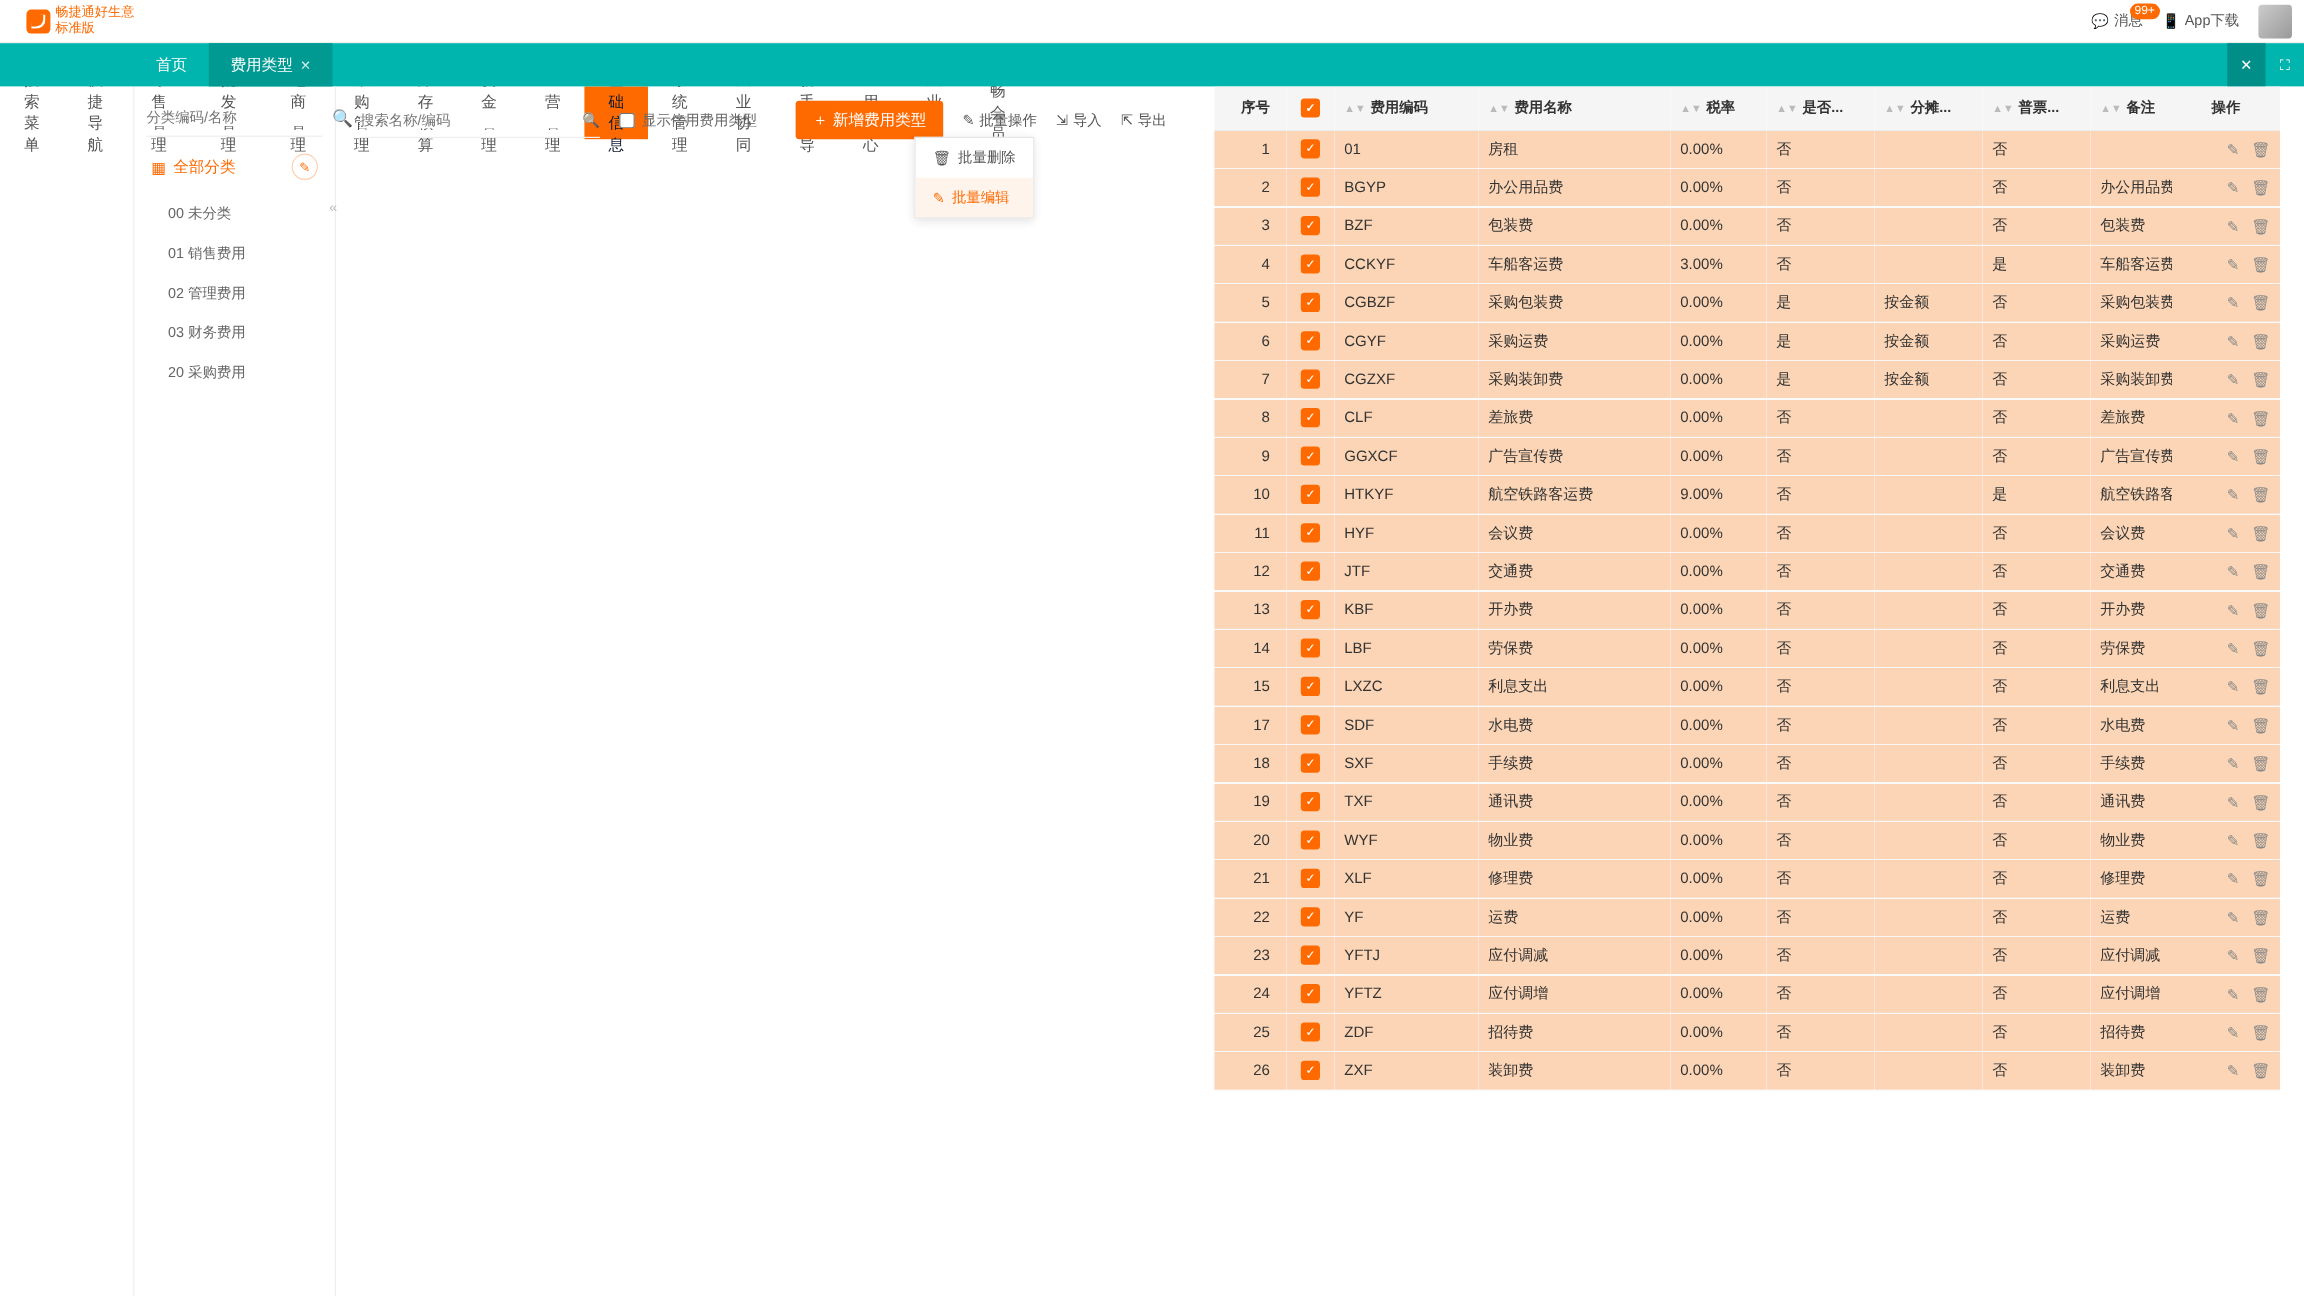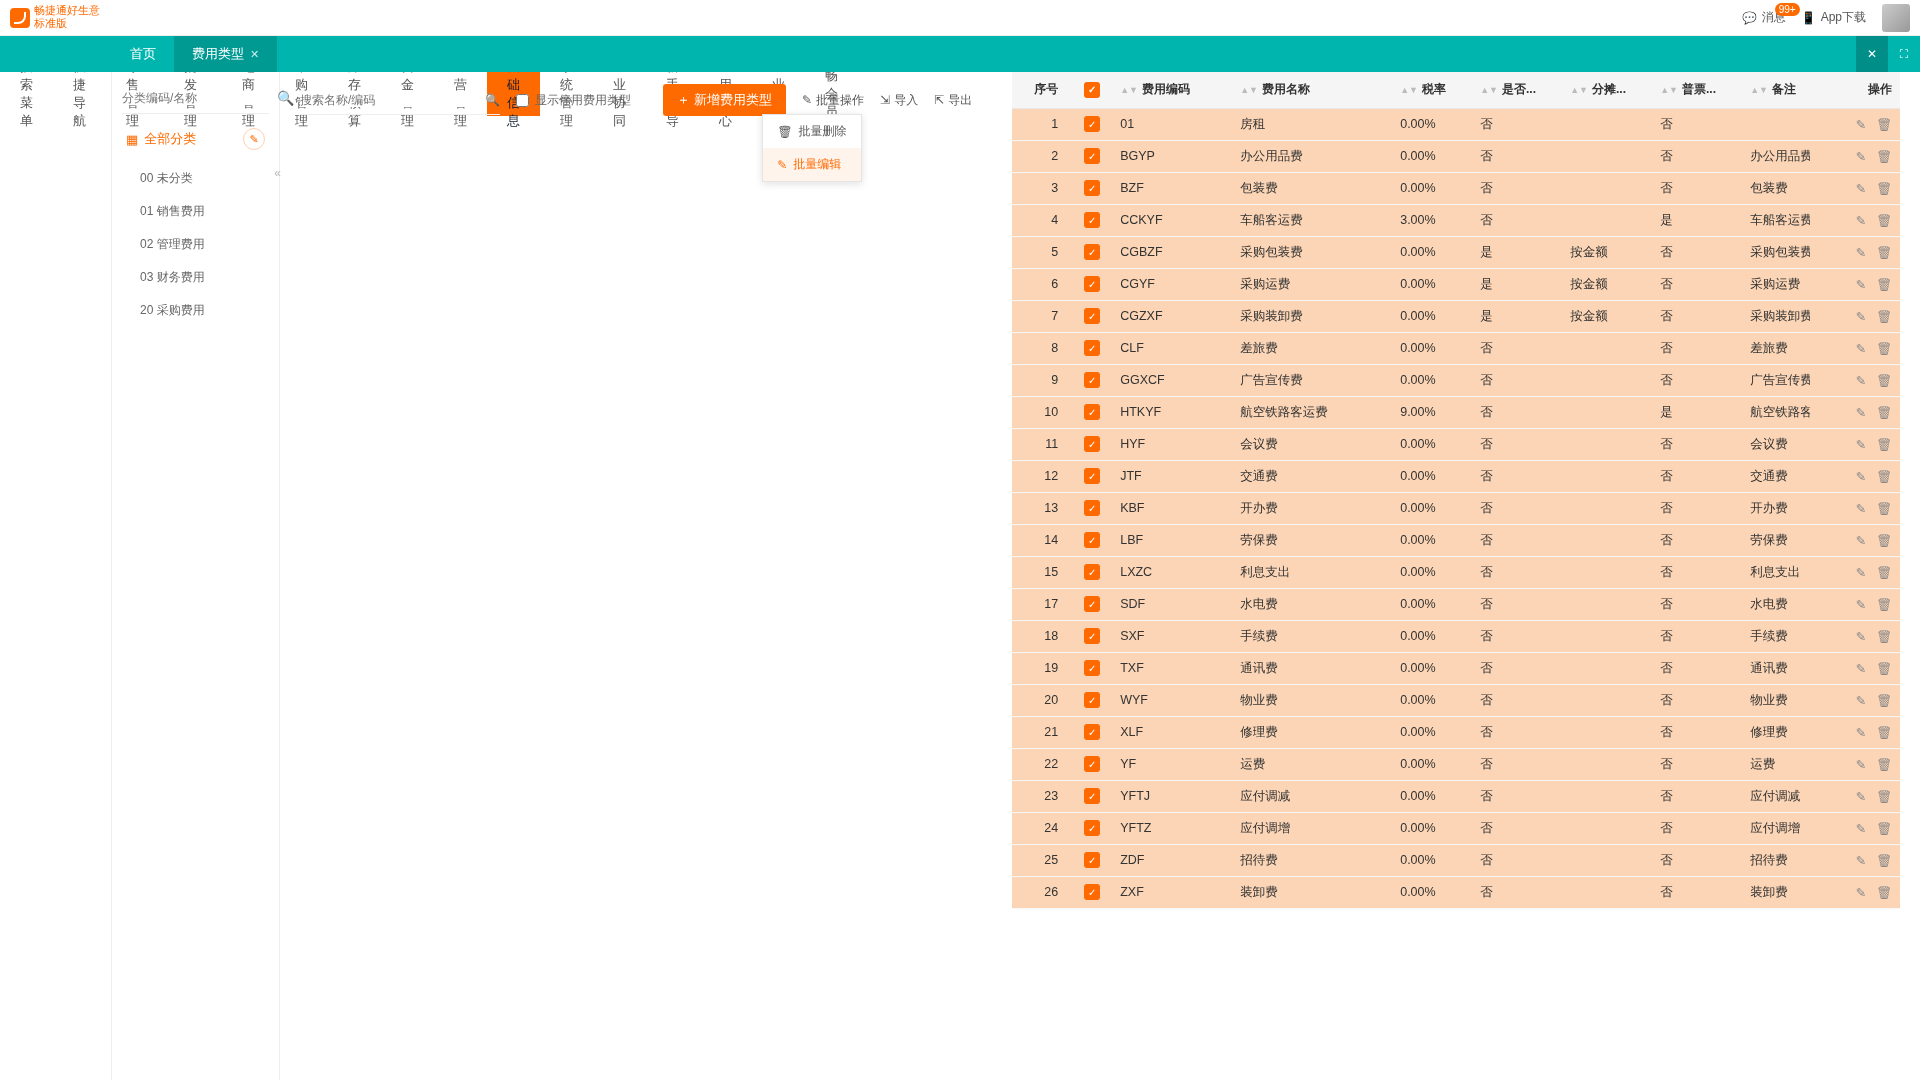--- a/index.html
+++ b/index.html
@@ -1,21 +1,21 @@
 <!DOCTYPE html>
 <html><head>
 <meta charset="utf-8">
 <style>
 * { box-sizing: border-box; margin: 0; padding: 0; font-family: "Microsoft YaHei", Arial, sans-serif; }
 body { background: #fff; font-size: 12px; color: #333; overflow: hidden; }
 .app { width: 1920px; height: 1080px; display: flex; flex-direction: column; }
 
 
 .topbar { height: 36px; display: flex; align-items: center; padding: 0 10px; border-bottom: 1px solid #eee; }
-.logo { display: flex; align-items: center; gap: 4px; }
+.logo { display: flex; align-items: center; gap: 4px; margin-left: 12px; }
 .logo-mark { width: 20px; height: 20px; background: #ff6a00; border-radius: 4px; position: relative; }
 .logo-mark::after { content: ""; position: absolute; inset: 4px; border: 2px solid #fff; border-top: none; border-left: none; border-radius: 0 0 8px 0; }
 .logo-text { color: #ff6a00; font-size: 11px; line-height: 1; }
 .logo-sub { color: #ff6a00; font-size: 11px; }
 .top-spacer { flex: 1; }
 .top-right { display: flex; align-items: center; gap: 16px; }
 .top-item { display: flex; align-items: center; gap: 4px; color: #555; cursor: pointer; position: relative; }
 .badge { position: absolute; top: -6px; right: -14px; background: #ff6a00; color: #fff; font-size: 10px; padding: 1px 4px; border-radius: 8px; }
 .avatar { width: 28px; height: 28px; background: linear-gradient(135deg,#ccc,#999); border-radius: 3px; }
 
@@ -270,21 +270,21 @@
             <tr>
               <th style="text-align:right;padding-right:14px"><span>序号</span></th>
               <th style="text-align:center"><span class="th-chk">✓</span></th>
               <th><span class="sort">▲▼</span><span>费用编码</span></th>
               <th><span class="sort">▲▼</span><span>费用名称</span></th>
               <th><span class="sort">▲▼</span><span>税率</span></th>
               <th><span class="sort">▲▼</span><span>是否...</span></th>
               <th><span class="sort">▲▼</span><span>分摊...</span></th>
               <th><span class="sort">▲▼</span><span>普票...</span></th>
               <th><span class="sort">▲▼</span><span>备注</span></th>
-              <th style="text-align:right"><span>操作</span></th>
+              <th style="text-align:center"><span>操作</span></th>
             </tr>
           </thead>
           <tbody id="tbody">
               <tr>
                 <td class="col-seq">1</td>
                 <td style="text-align:center"><span class="chk">✓</span></td>
                 <td>01</td>
                 <td>房租</td>
                 <td>0.00%</td>
                 <td>否</td>

